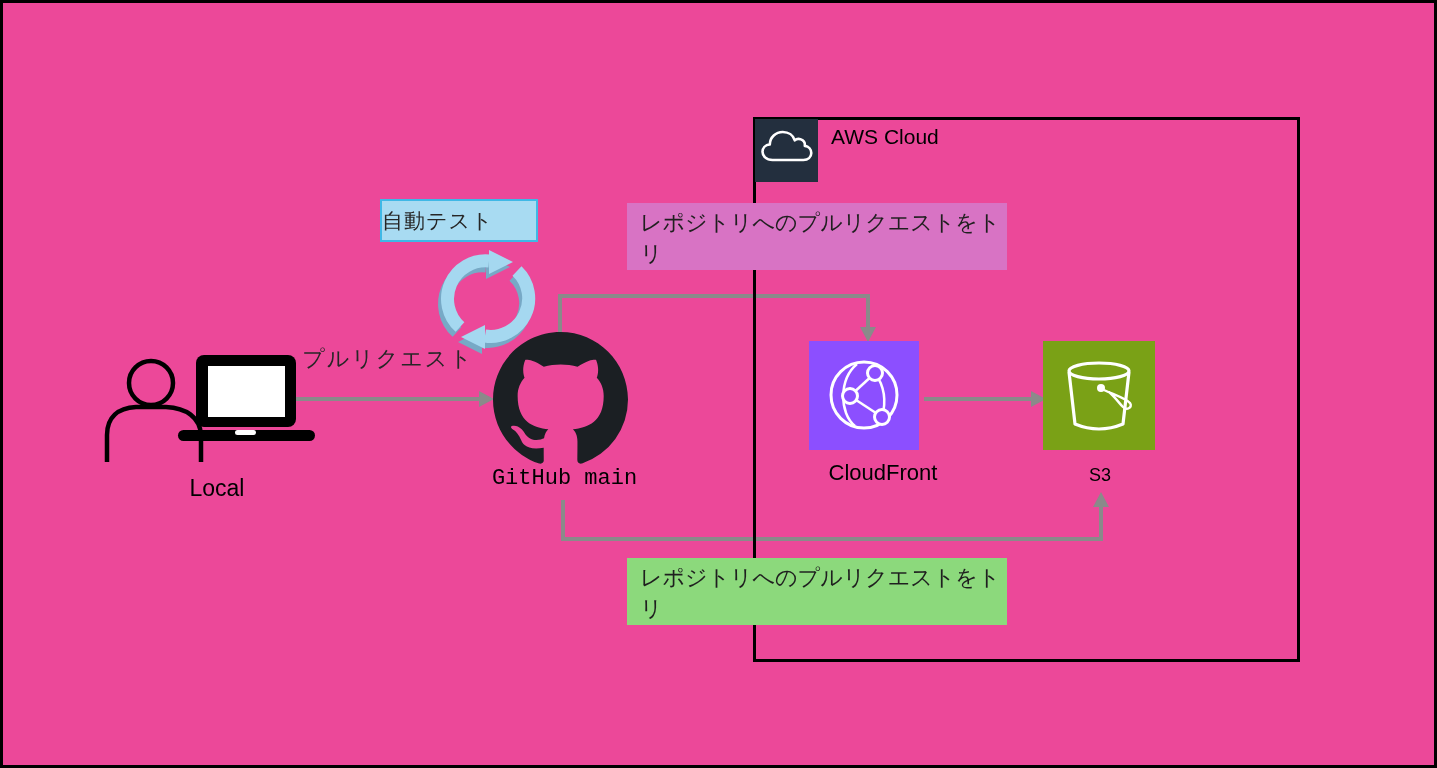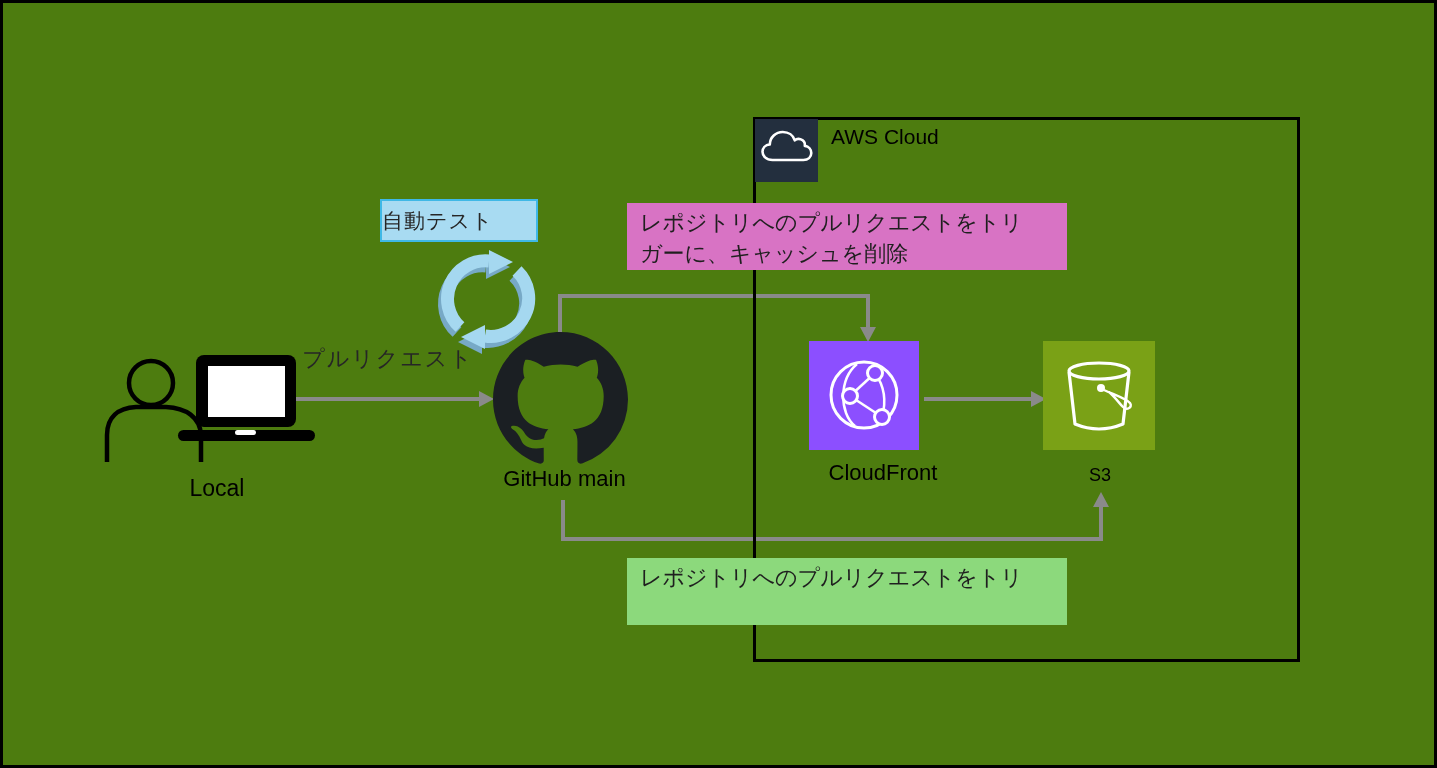--- a/index.html
+++ b/index.html
@@ -1,42 +1,42 @@
 <!DOCTYPE html>
 <html><head>
 <meta charset="utf-8">
 <style>
   html,body{margin:0;padding:0;background:#fff;}
   .canvas{
     position:relative;width:1437px;height:768px;box-sizing:border-box;
-    border:3px solid #000;background:#4d7c0f;overflow:hidden;
+    border:3px solid #000;background:#ec4899;overflow:hidden;
     font-family:"Liberation Sans","DejaVu Sans",sans-serif;
   }
   .abs{position:absolute;}
   svg{display:block;overflow:visible;}
   
   .connectors{position:absolute;left:0;top:0;z-index:1;}
   
   .aws-box{position:absolute;left:750px;top:114px;width:547px;height:545px;
     border:3px solid #000;z-index:2;box-sizing:border-box;background:transparent;}
   .aws-icon{position:absolute;left:752px;top:116px;width:63px;height:63px;background:#232F3E;z-index:3;}
   .aws-label{position:absolute;left:828px;top:122px;font-size:21px;color:#000;z-index:3;}
   
   .cf-square{position:absolute;left:806px;top:338px;width:110px;height:109px;background:#8C4FFF;z-index:3;}
   .s3-square{position:absolute;left:1040px;top:338px;width:112px;height:109px;background:#7AA116;z-index:3;}
   
   .node-label{position:absolute;color:#000;text-align:center;z-index:3;}
   .local-label{left:154px;top:460px;width:120px;font-size:23px;margin-top:12px;}
-  .github-label{left:479px;top:463px;width:165px;font-size:22px;}
+  .github-label{left:479px;top:463px;width:165px;font-size:22px;font-family:Liberation Mono, monospace;}
   .cf-label{left:810px;top:457px;width:140px;font-size:22px;}
   .s3-label{left:1038px;top:462px;width:118px;font-size:18px;}
   .pr-label{position:absolute;left:289px;top:341px;width:192px;font-size:22px;
     letter-spacing:2px;color:#262626;text-align:center;z-index:3;}
   
-  .callout{position:absolute;left:624px;width:440px;height:67px;z-index:4;
+  .callout{position:absolute;left:624px;width:380px;height:67px;z-index:4;
     color:#1f1f1f;font-size:22px;line-height:31px;padding:4px 0 0 13px;box-sizing:border-box;}
   .callout-pink{top:200px;background:#D873C4;}
   .callout-green{top:555px;background:#8CD97C;}
   
   .auto-test{position:absolute;left:377px;top:196px;width:158px;height:43px;z-index:3;
     background:#A8DBF2;border:2px solid #3FB8E6;box-sizing:border-box;
     display:flex;align-items:center;
     font-size:21px;letter-spacing:1px;color:#262626;}
   .icon-layer{z-index:3;}
 </style>
@@ -135,20 +135,19 @@
       <ellipse cx="56" cy="30" rx="30" ry="8" fill="none" stroke="#fff" stroke-width="3.2"></ellipse>
       <path d="M 26 31 L 32 83 Q 56 93 80 83 L 86 31" fill="none" stroke="#fff" stroke-width="3.2" stroke-linejoin="round"></path>
       <circle cx="58" cy="47" r="4" fill="#fff"></circle>
       <path d="M 61 49 C 72 54 84 58 87 62 C 90 66 84 70 80 66 C 76 62 72 56 66 51" fill="none" stroke="#fff" stroke-width="2.4"></path>
     </svg>
   </div>
   <div class="node-label s3-label">S3</div>
 
   <div class="callout callout-pink">
     <div>レポジトリへのプルリクエストをトリ</div>
-    <div>ガーに、キャッシュを削除</div>
   </div>
 
   <div class="callout callout-green">
     <div>レポジトリへのプルリクエストをトリ</div>
   </div>
 
 </div>
 
 </body></html>

